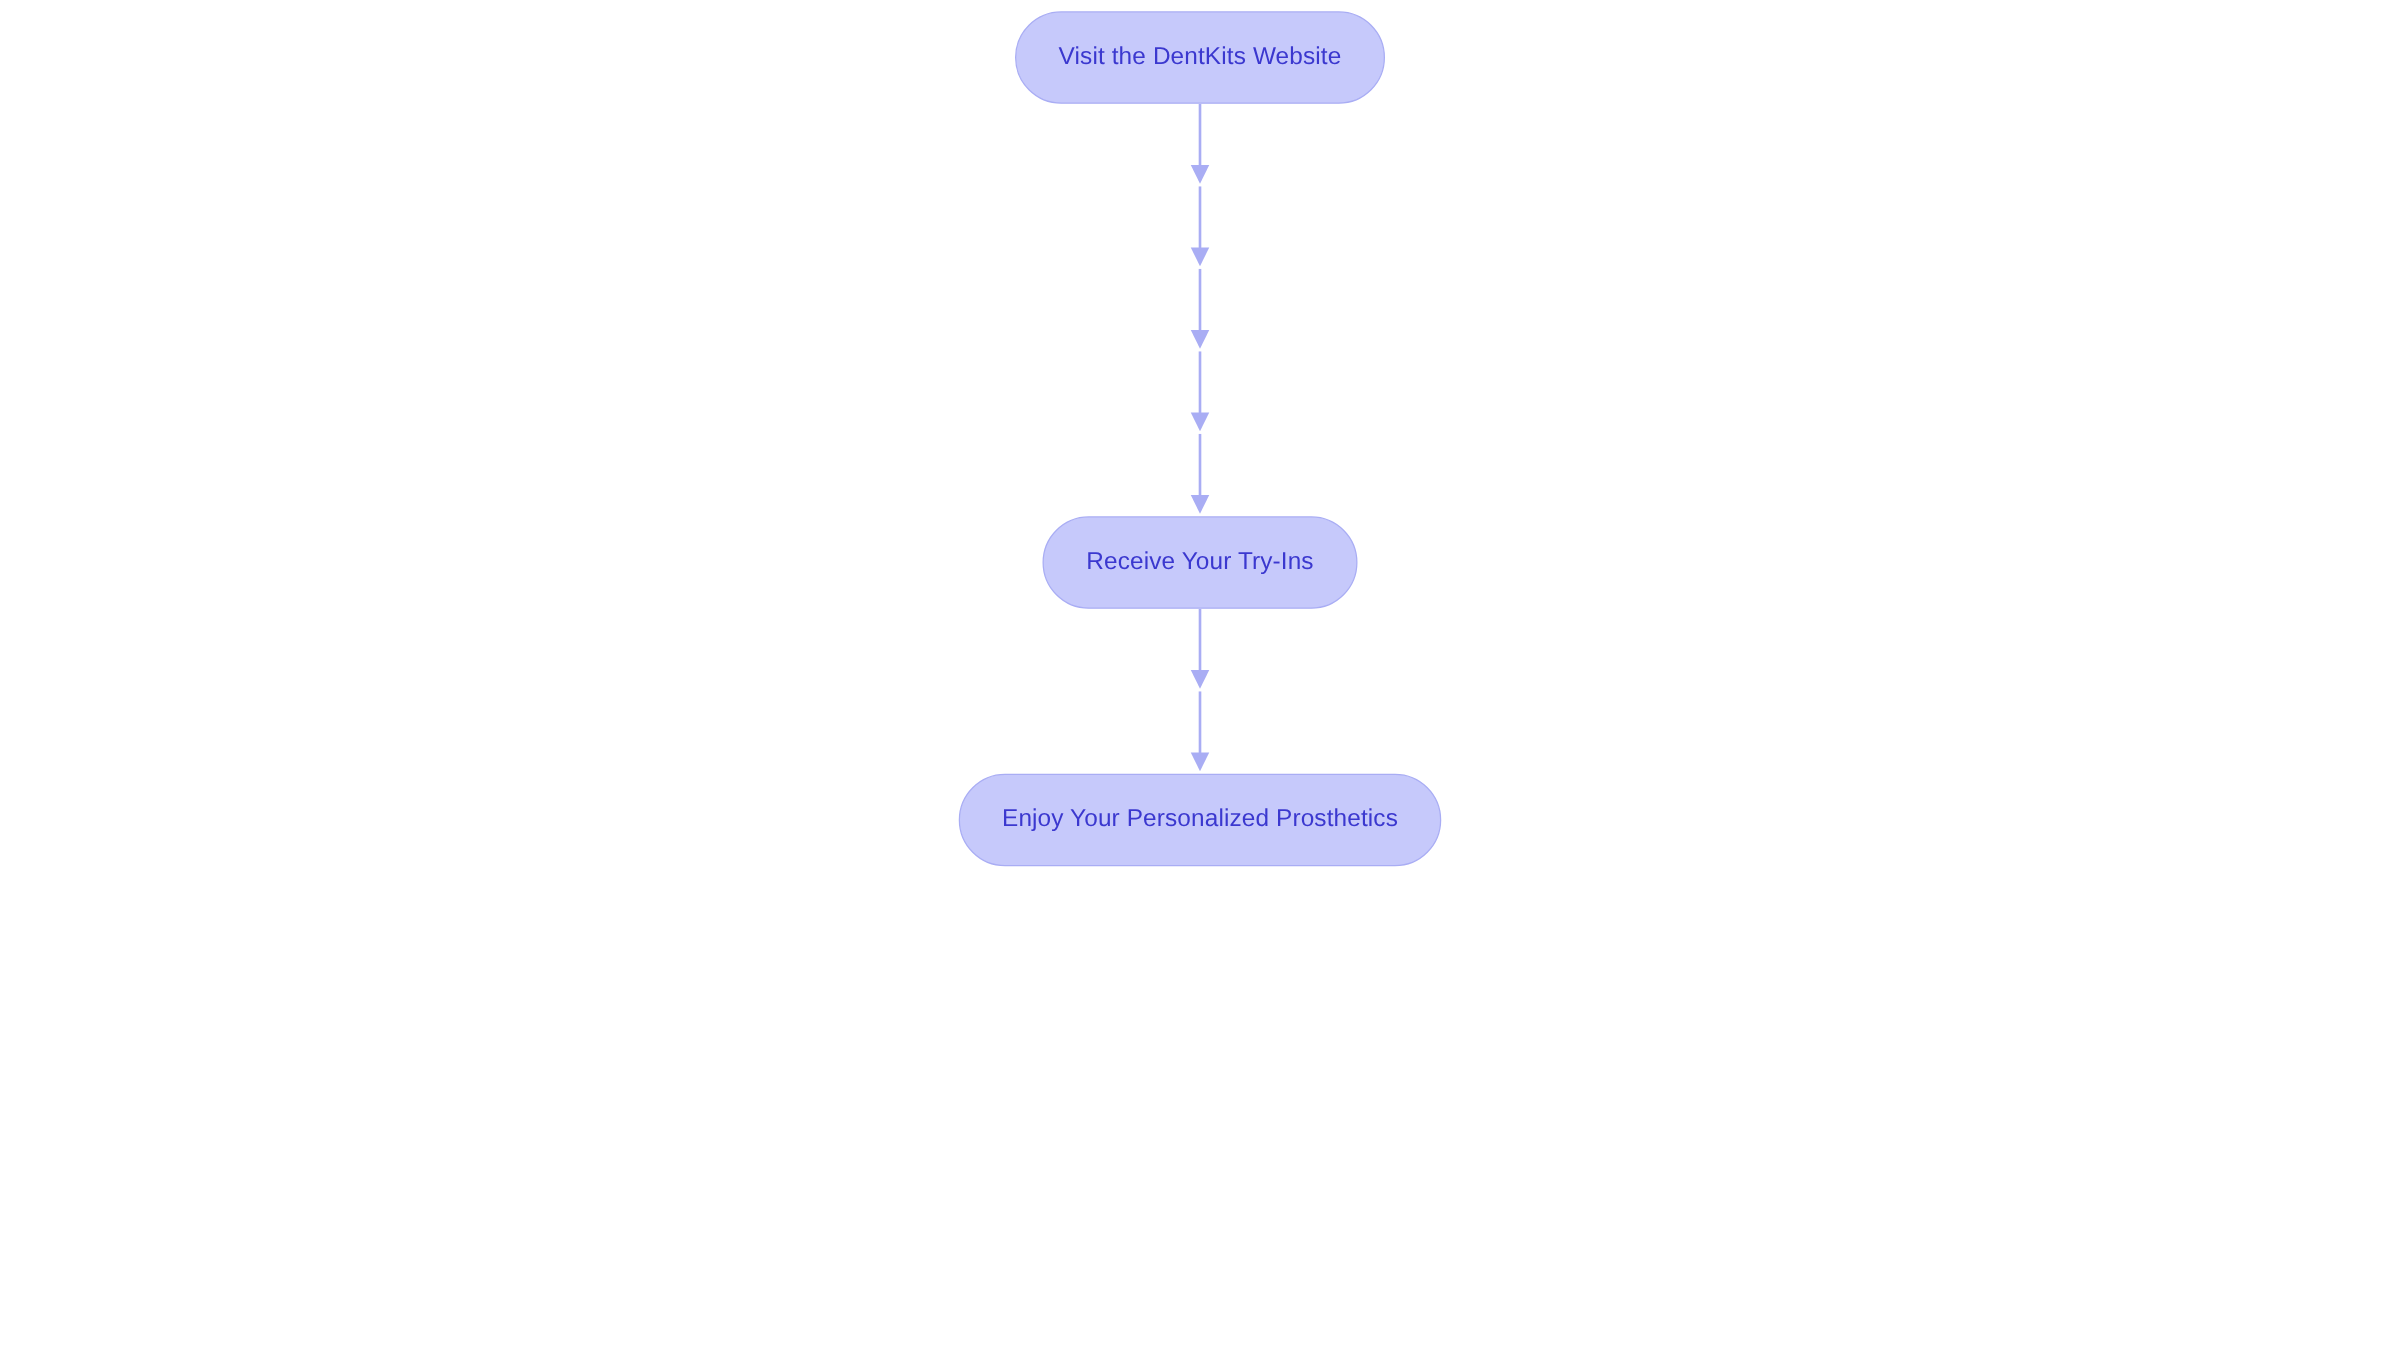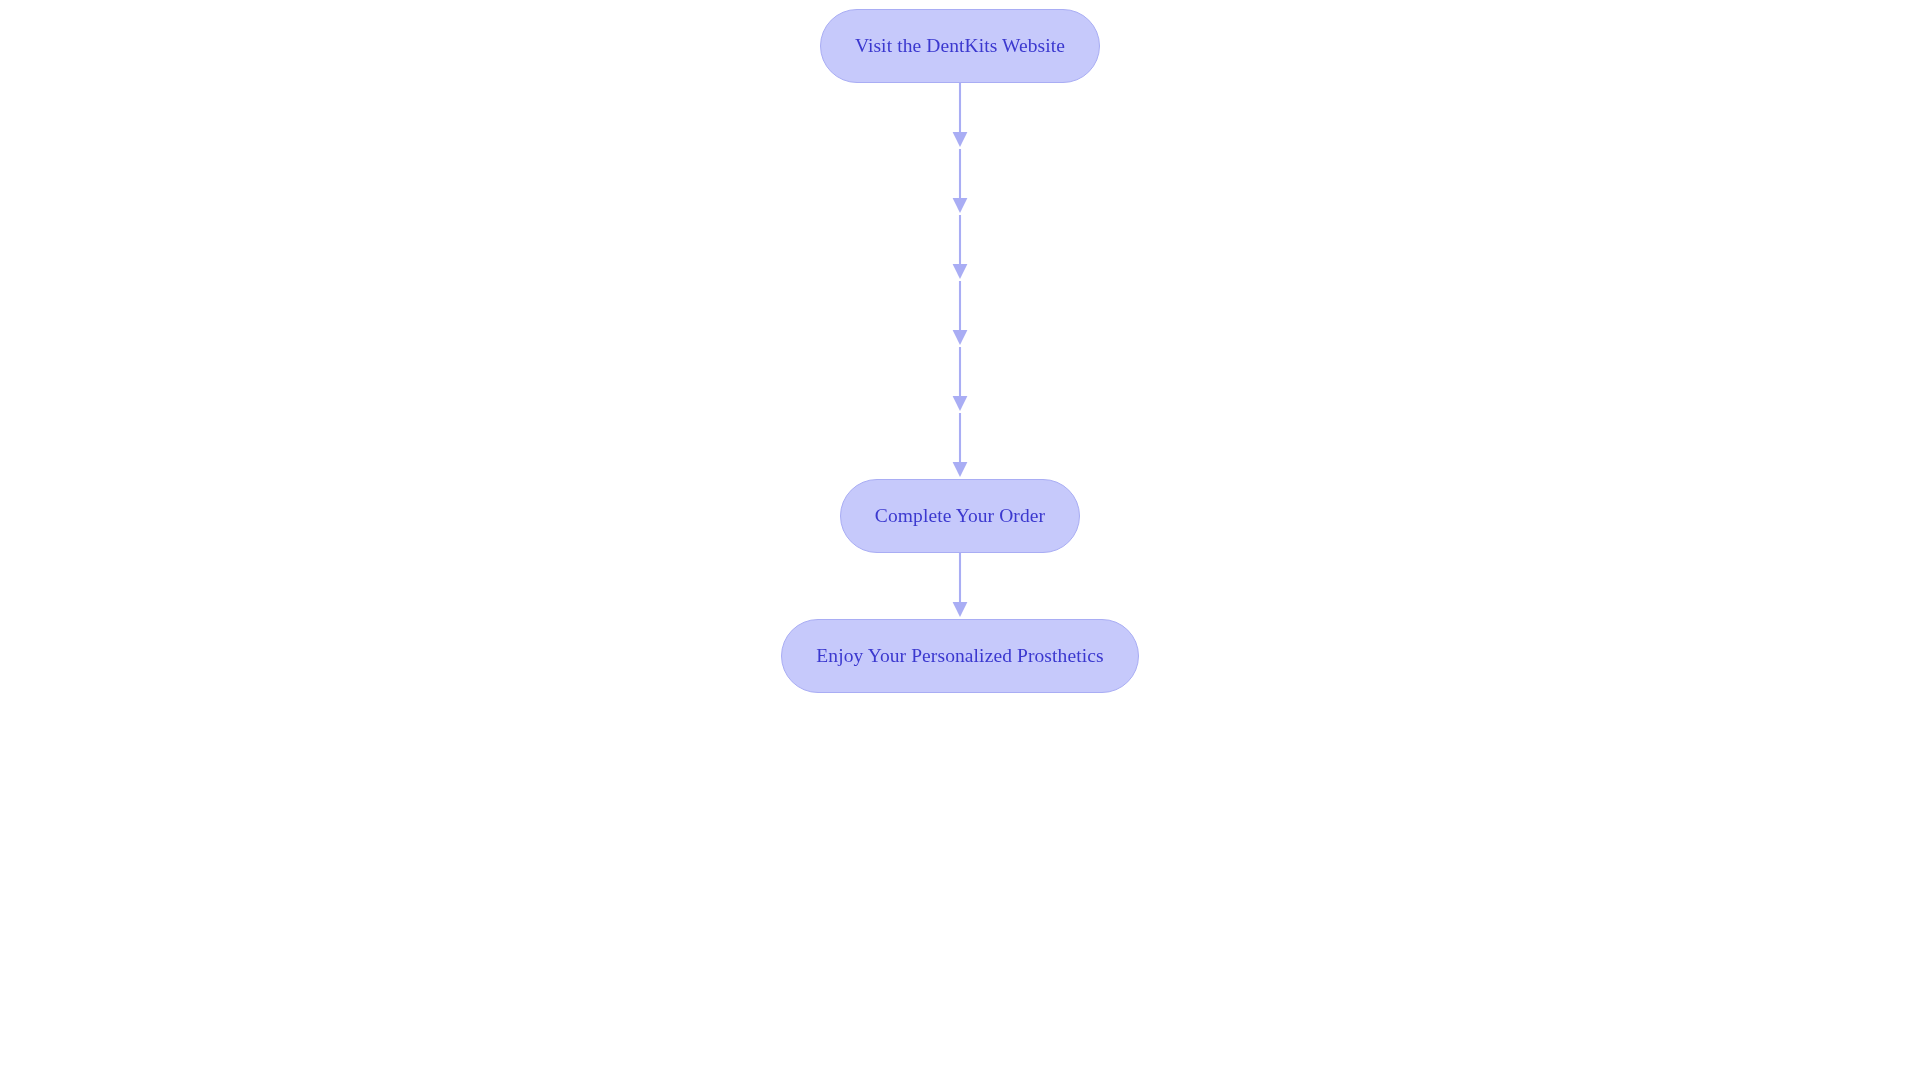--- a/index.html
+++ b/index.html
@@ -55,21 +55,20 @@
     white-space: nowrap;
     line-height: 1;
     user-select: none;
   }
 
   .flow-node .node-label {
     display: block;
     color: #3b38cf;
     font-size: 19.5px;
     line-height: 1;
-    font-family: Liberation Serif, serif;
   }
 
   
   .flow-connector {
     width: 18px;
     height: 66px;
     display: block;
     flex: 0 0 auto;
   }
 
@@ -114,28 +113,28 @@
           <path class="conn-line" d="M9 0 L9 50"></path>
           <path class="conn-head" d="M1.6 49 L16.4 49 L9 64 Z"></path>
         </svg>
       </div>
       <div style="line-height: 0;">
         <svg class="flow-connector" viewBox="0 0 18 66" width="18" height="66" aria-hidden="true">
           <path class="conn-line" d="M9 0 L9 50"></path>
           <path class="conn-head" d="M1.6 49 L16.4 49 L9 64 Z"></path>
         </svg>
       </div>
+      <div class="flow-node">
+        <span class="node-label">Receive Your Try-Ins</span>
+      </div>
       <div style="line-height: 0;">
         <svg class="flow-connector" viewBox="0 0 18 66" width="18" height="66" aria-hidden="true">
           <path class="conn-line" d="M9 0 L9 50"></path>
           <path class="conn-head" d="M1.6 49 L16.4 49 L9 64 Z"></path>
         </svg>
-      </div>
-      <div class="flow-node">
-        <span class="node-label">Complete Your Order</span>
       </div>
       <div style="line-height: 0;">
         <svg class="flow-connector" viewBox="0 0 18 66" width="18" height="66" aria-hidden="true">
           <path class="conn-line" d="M9 0 L9 50"></path>
           <path class="conn-head" d="M1.6 49 L16.4 49 L9 64 Z"></path>
         </svg>
       </div>
       <div class="flow-node">
         <span class="node-label">Enjoy Your Personalized Prosthetics</span>
       </div>

